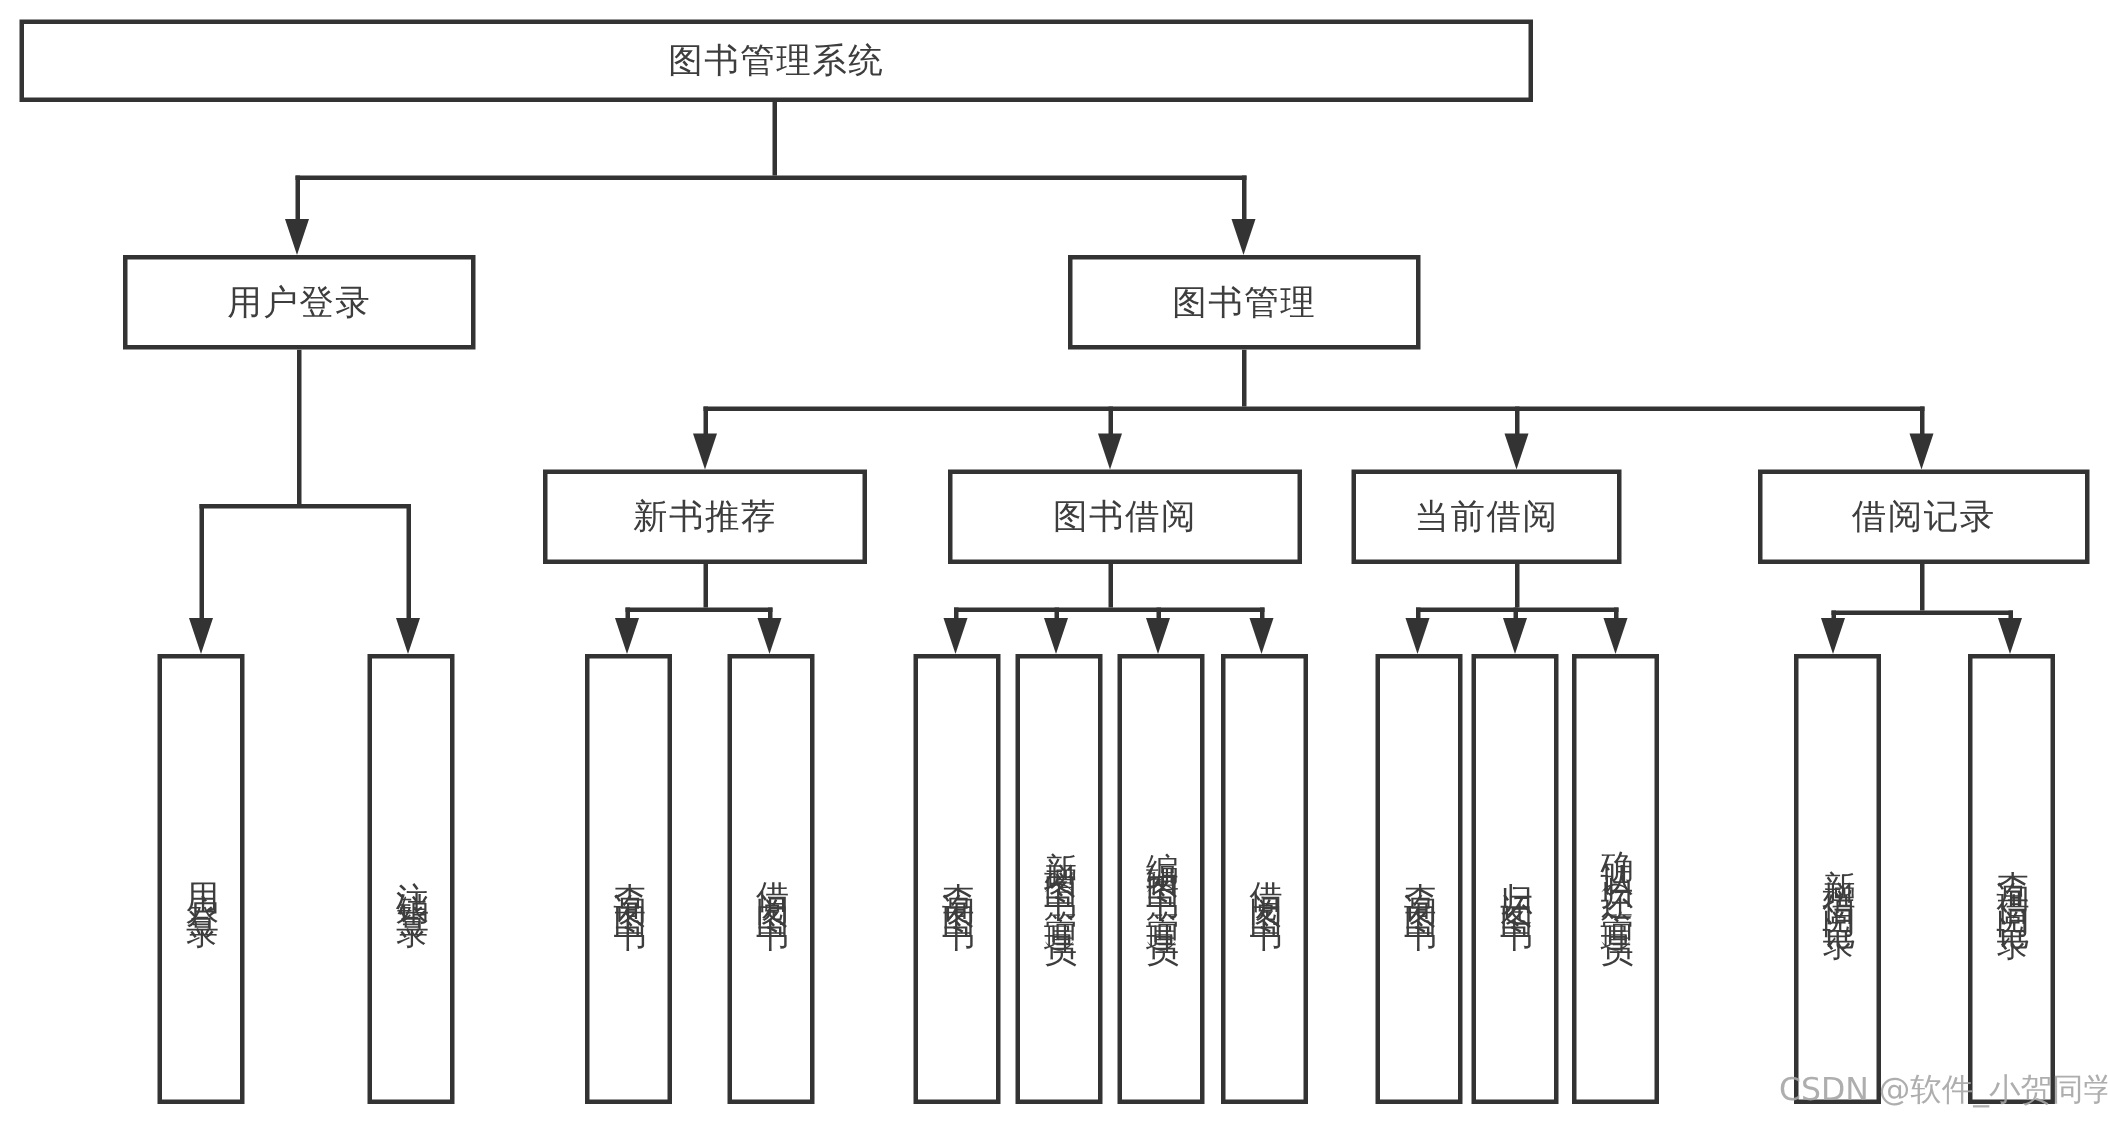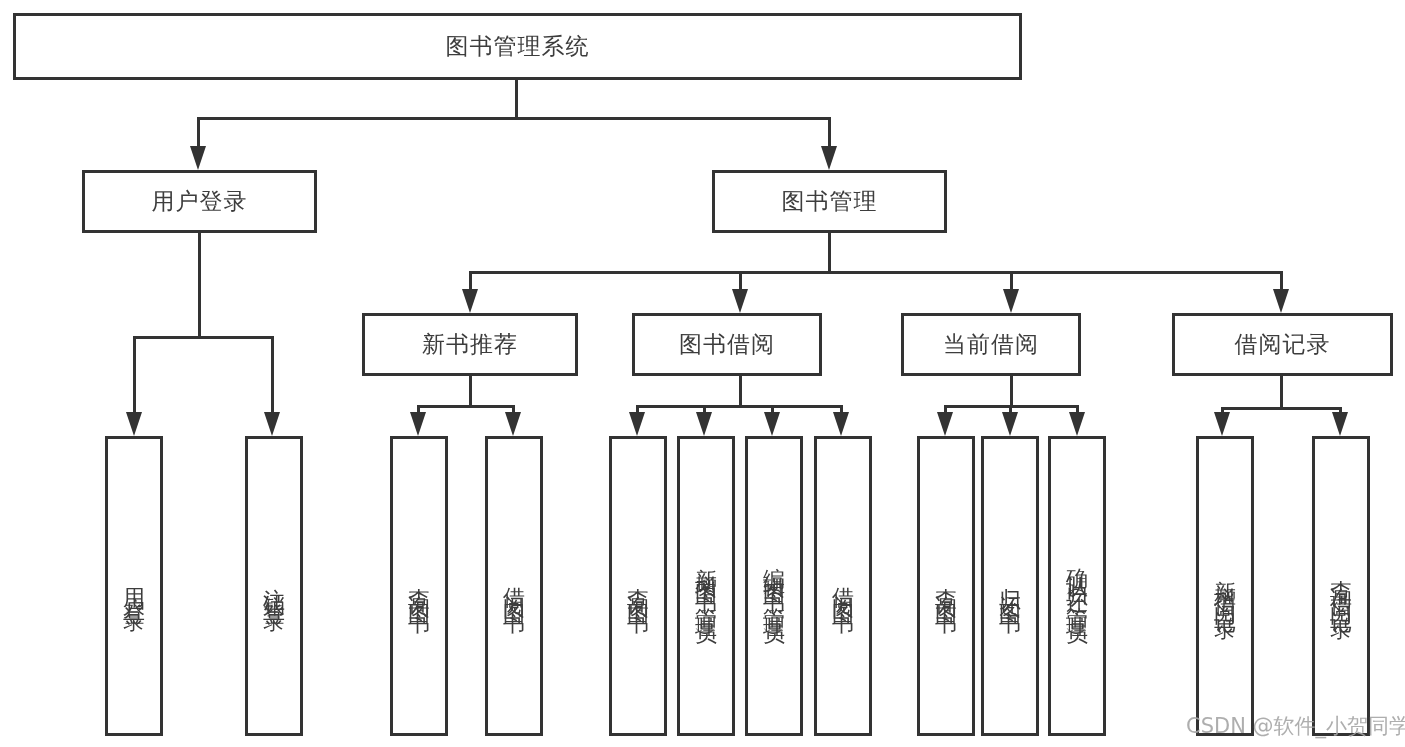--- a/index.html
+++ b/index.html
@@ -85,35 +85,35 @@
   <div class="vline" style="left:1076px;top:405px;width:3px;height:9px;"></div>
   <div class="arrow" style="left:1069px;top:412px;"></div>
 
   <div class="vline" style="left:1280px;top:376px;width:3px;height:31px;"></div>
   <div class="hline" style="left:1221px;top:407px;width:121px;height:3px;"></div>
   <div class="vline" style="left:1221px;top:407px;width:3px;height:7px;"></div>
   <div class="arrow" style="left:1214px;top:412px;"></div>
   <div class="vline" style="left:1339px;top:407px;width:3px;height:7px;"></div>
   <div class="arrow" style="left:1332px;top:412px;"></div>
 
-  <div class="box" style="left:13px;top:13px;width:1009px;height:67px;">
+  <div class="box" style="left:13px;top:13px;width:1009px;height:55px;">
     <span>图书管理系统</span>
   </div>
 
   <div class="box" style="left:82px;top:170px;width:235px;height:63px;">
     <span>用户登录</span>
   </div>
   <div class="box" style="left:712px;top:170px;width:235px;height:63px;">
     <span>图书管理</span>
   </div>
 
   <div class="box" style="left:362px;top:313px;width:216px;height:63px;">
     <span>新书推荐</span>
   </div>
-  <div class="box" style="left:632px;top:313px;width:190px;height:63px;">
+  <div class="box" style="left:632px;top:313px;width:236px;height:63px;">
     <span>图书借阅</span>
   </div>
   <div class="box" style="left:901px;top:313px;width:180px;height:63px;">
     <span>当前借阅</span>
   </div>
   <div class="box" style="left:1172px;top:313px;width:221px;height:63px;">
     <span>借阅记录</span>
   </div>
 
   <div class="box vbox" style="left:105px;top:436px;width:58px;height:300px;">

